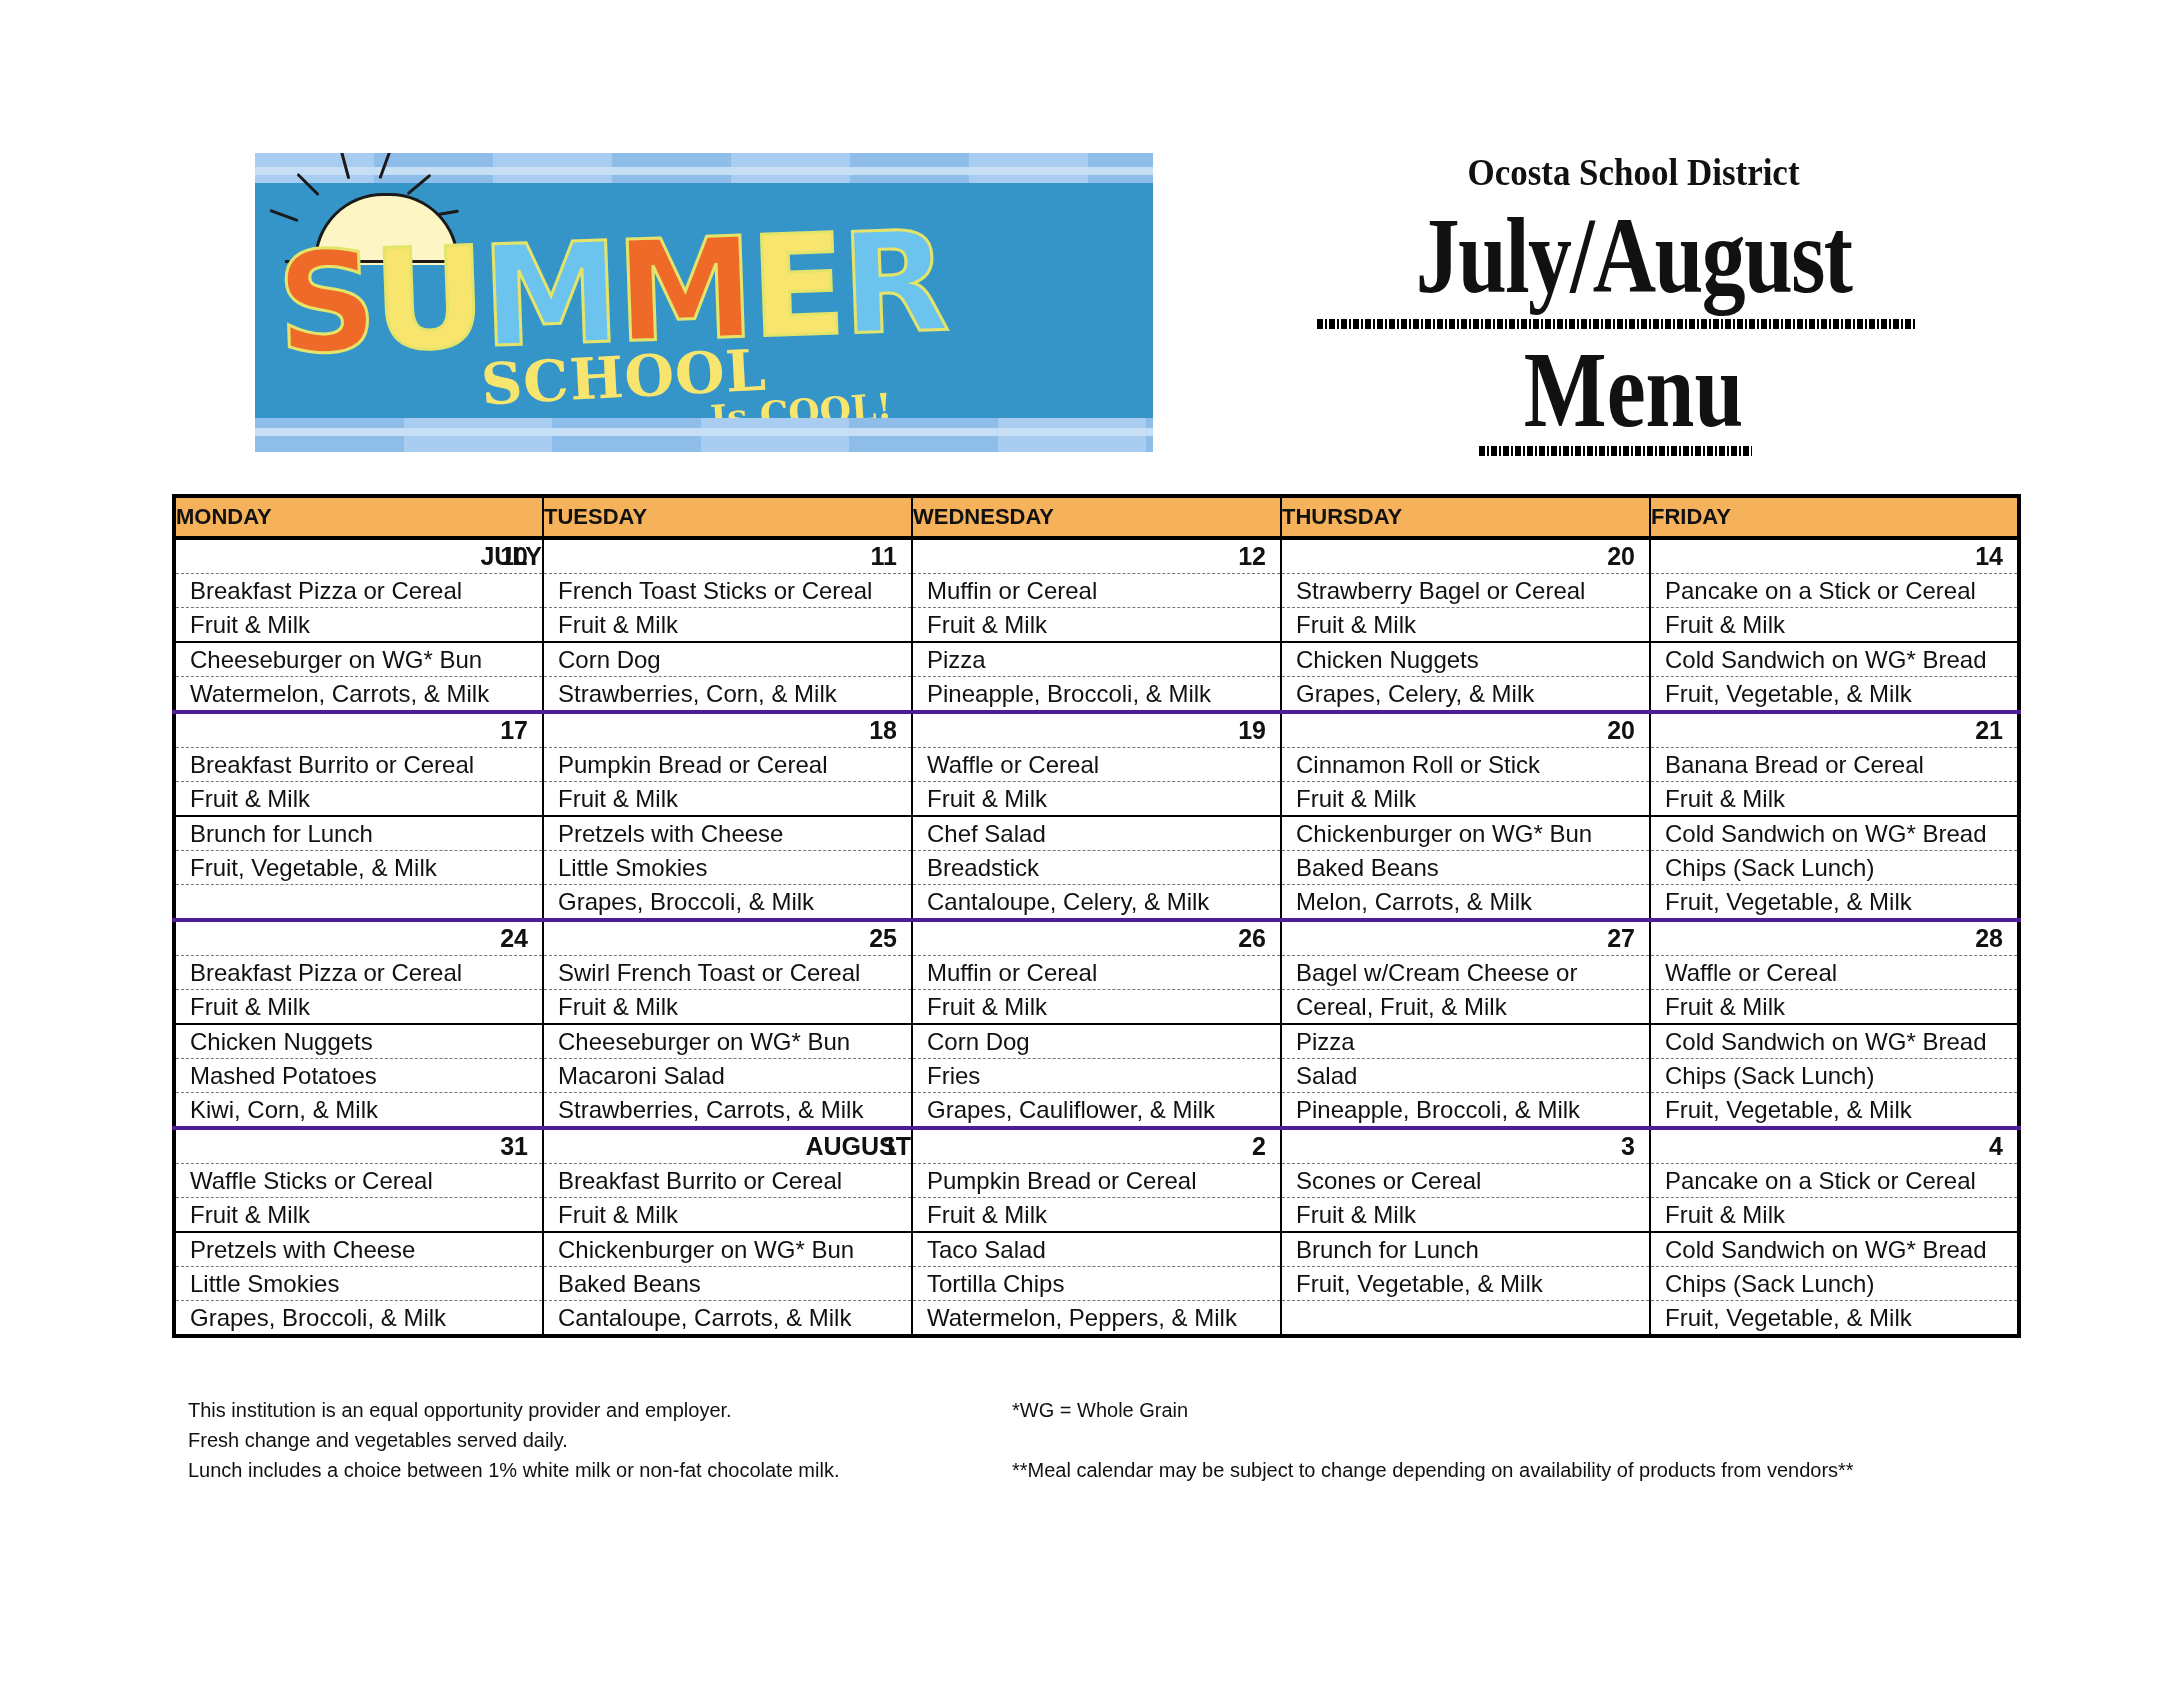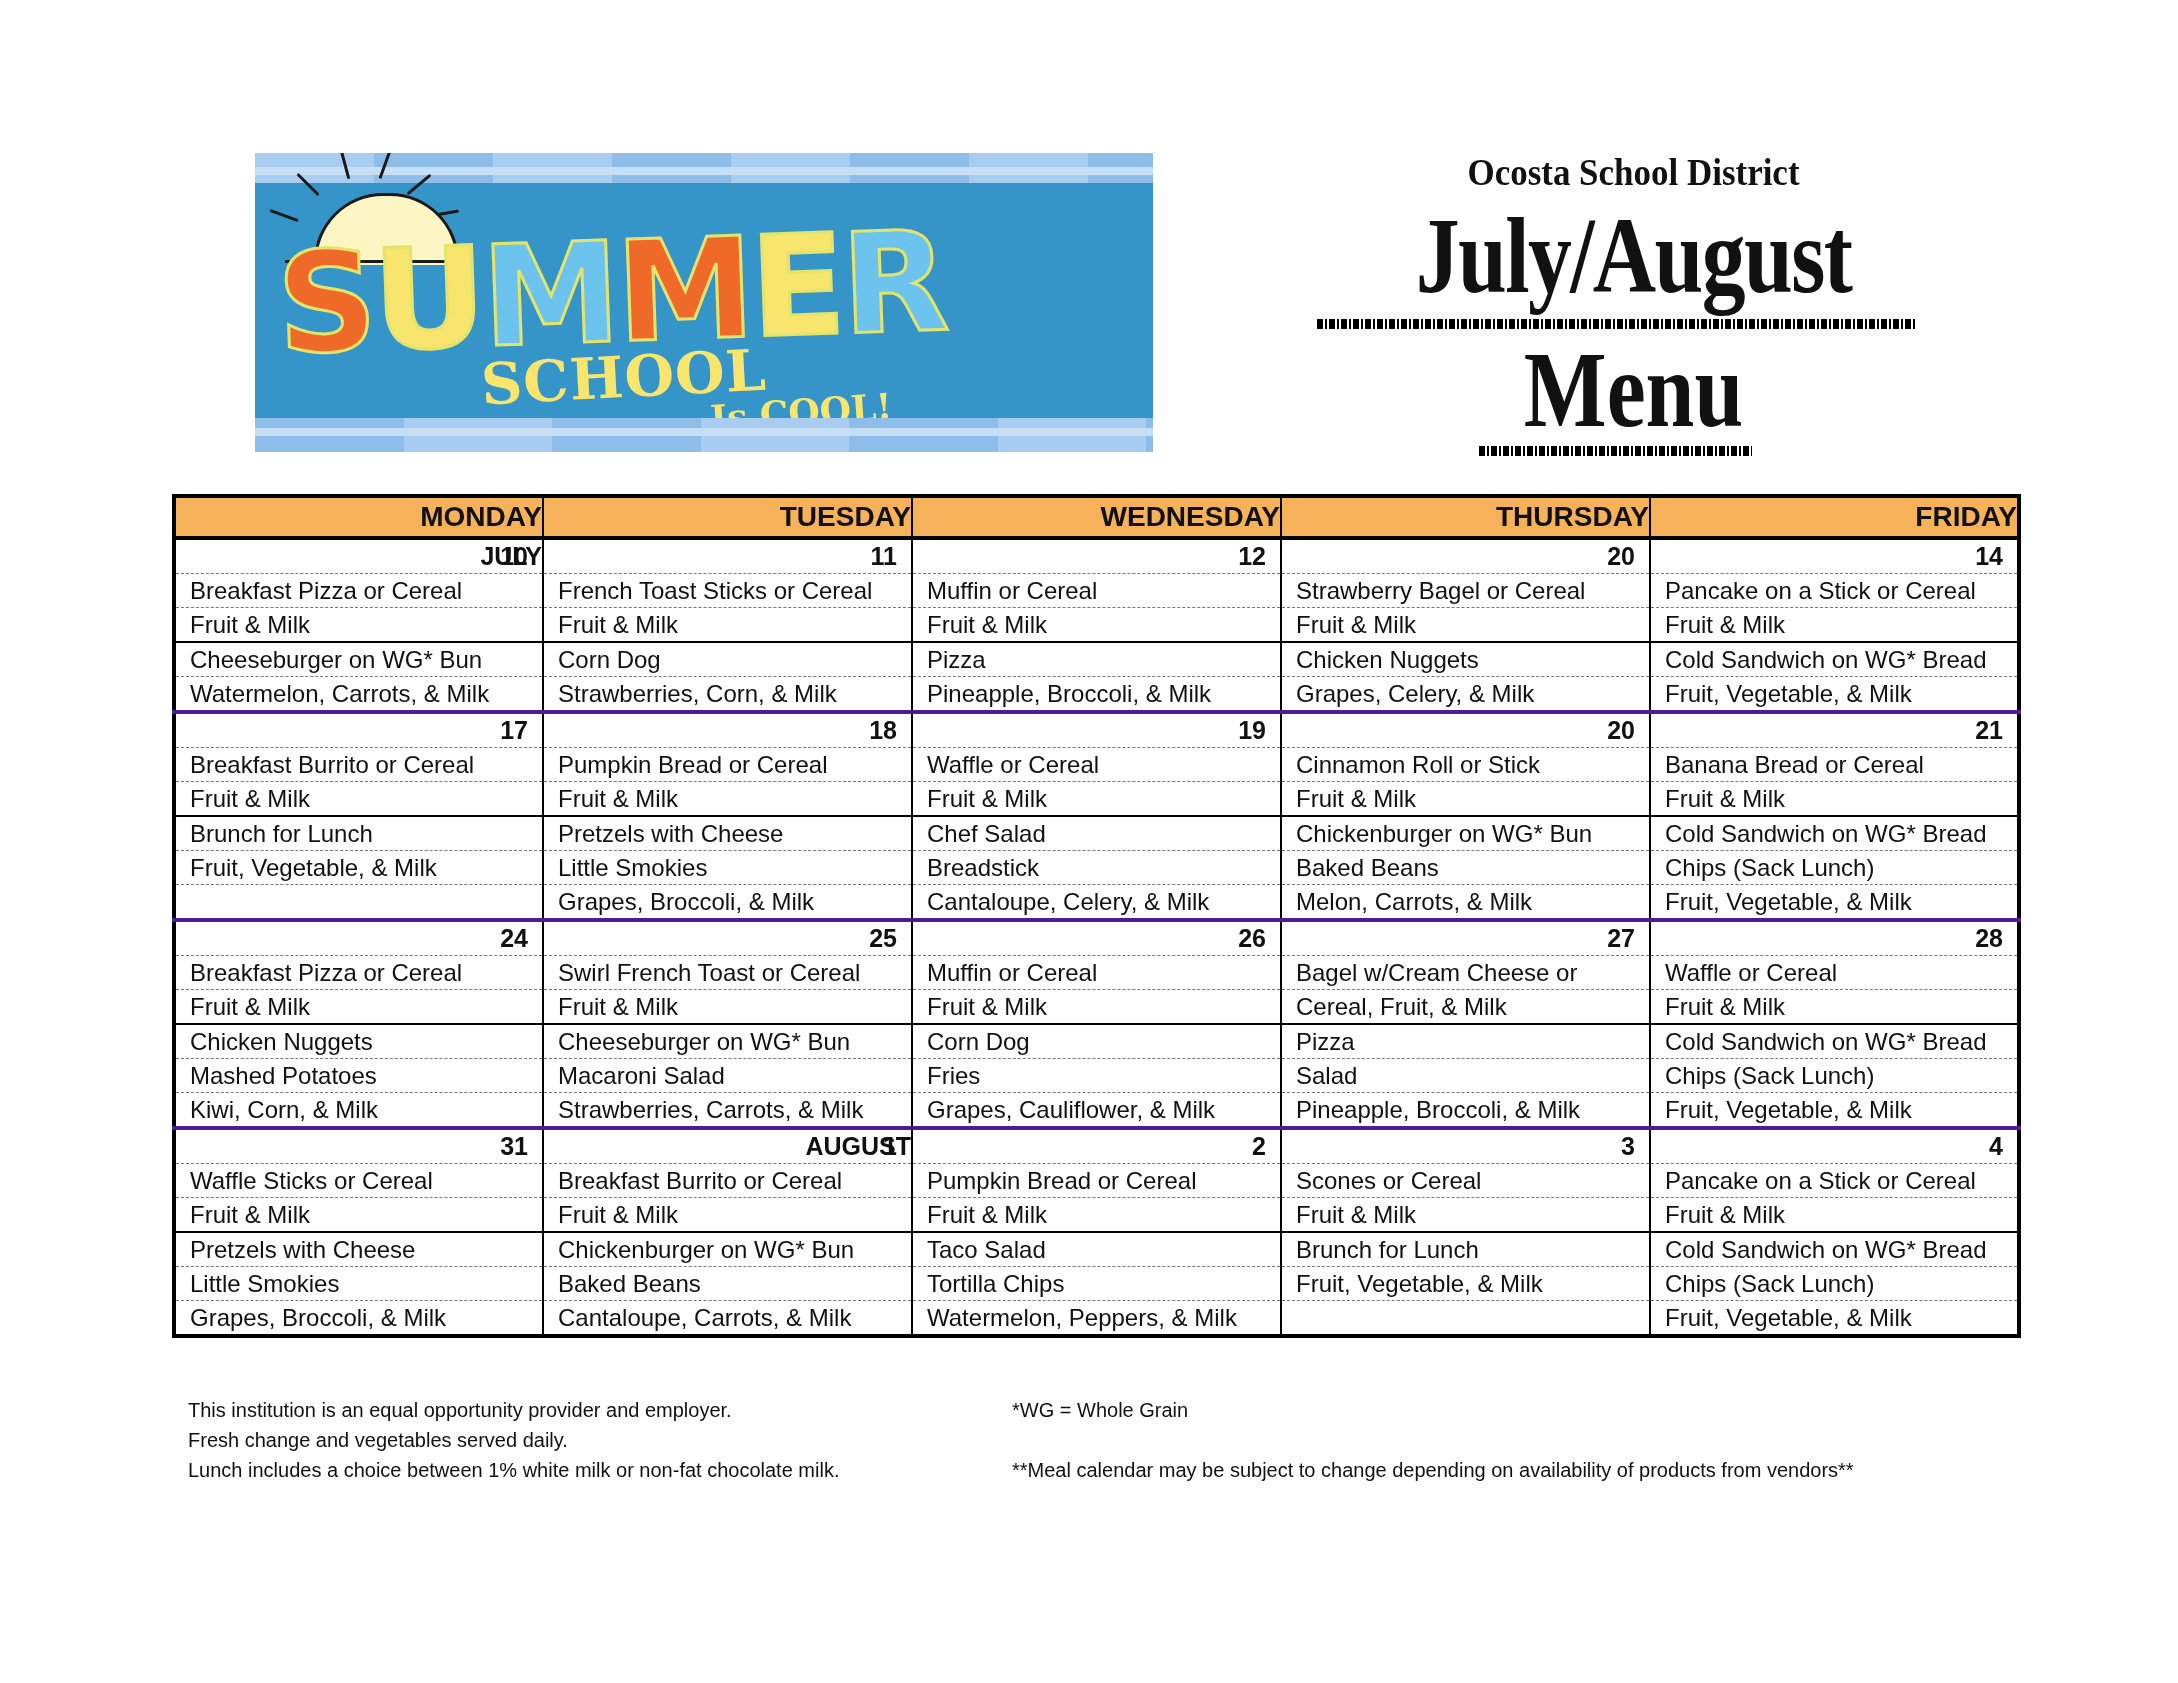--- a/index.html
+++ b/index.html
@@ -42,22 +42,22 @@
   .title-2 { position: absolute; left: 1287px; top: 337px; width: 693px; text-align: center;
              font-family: "Liberation Serif", "DejaVu Serif", serif; font-weight: bold;
              font-size: 107px; line-height: 1; transform: scaleX(0.82); }
   .dash-rule { position: absolute; height: 10px;
                background: repeating-linear-gradient(90deg, #000 0 6px, #fff 6px 8px, #000 8px 10px, #fff 10px 12px); }
 
   
   .menu-table { position: absolute; left: 172px; top: 494px; width: 1849px;
                 border-collapse: collapse; table-layout: fixed; border: 4px solid #000; }
   .menu-table col { width: 20%; }
-  .menu-table th { background: #f5b25a; height: 38px; font-size: 28px; font-weight: bold;
-                   text-align: right; border: 2px solid #000; border-bottom: 4px solid #000;
+  .menu-table th { background: #f5b25a; height: 38px; font-size: 22px; font-weight: bold;
+                   text-align: left; border: 2px solid #000; border-bottom: 4px solid #000;
                    padding: 0; }
   .menu-table td { height: 33px; padding: 0 0 0 14px; font-size: 24px; white-space: nowrap;
                    overflow: hidden; border-left: 2px solid #000; border-right: 2px solid #000;
                    border-bottom: 1px dashed #777; line-height: 33px; }
   .menu-table tr.date-row td { font-weight: bold; font-size: 25px; padding-right: 14px; }
   .menu-table tr.date-row td .month { position: absolute; }
   .date-cell { position: relative; }
   .date-cell .month { position: absolute; left: 0; right: 0; text-align: right; top: 0; }
   .date-cell .day { float: right; position: relative; }
   .menu-table tr.lunch-start td { border-top: 2px solid #000; }

